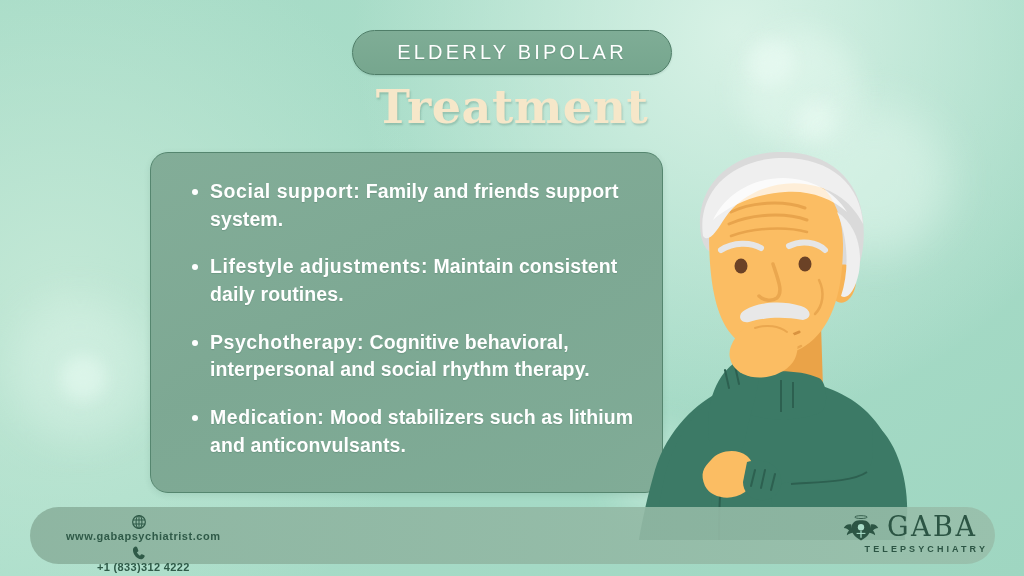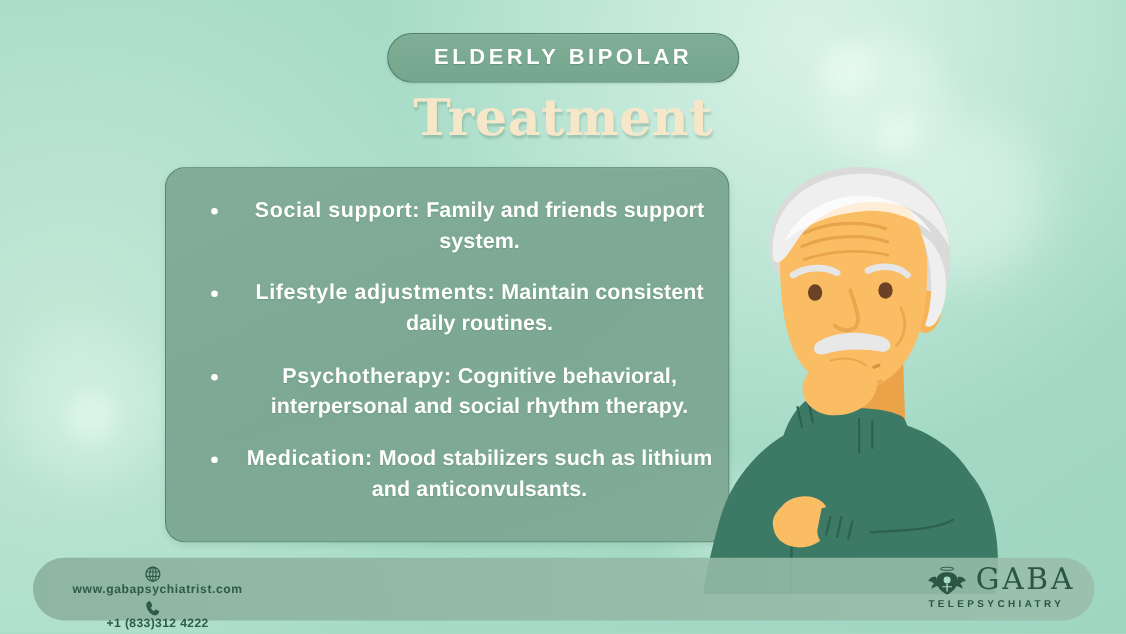--- a/index.html
+++ b/index.html
@@ -29,41 +29,41 @@
   .badge{
     position:absolute;left:352px;top:30px;width:320px;height:45px;
     border-radius:24px;
     background:linear-gradient(180deg,#7fad96 0%,#76a68e 100%);
     border:1.5px solid #4f7e68;
     box-sizing:border-box;
     display:flex;align-items:center;justify-content:center;
     box-shadow:0 1px 2px rgba(40,80,64,.18);
   }
   .badge span{
-    color:#ffffff;font-size:20px;font-weight:700;letter-spacing:3.2px;
+    color:#ffffff;font-size:20px;font-weight:400;letter-spacing:3.2px;
     text-shadow:0 1px 1px rgba(40,80,64,.25);
   }
 
   
   .title{
     position:absolute;left:0;top:80px;width:1024px;text-align:center;
     font-family:"DejaVu Serif","Liberation Serif",serif;
     font-size:46px;font-weight:700;color:#f6e7c9;letter-spacing:.5px;
     text-shadow:1px 2px 2px rgba(70,110,92,.28);
   }
 
   
   .panel{
     position:absolute;left:150px;top:152px;width:513px;height:341px;
     border-radius:18px;box-sizing:border-box;
     background:linear-gradient(160deg,rgba(128,170,149,.95) 0%,rgba(122,165,144,.95) 50%,rgba(126,169,148,.95) 100%);
     border:1.5px solid #55866f;
     box-shadow:0 2px 6px rgba(45,85,68,.12);
   }
-  .bullets{position:absolute;left:192px;top:178px;width:470px;text-align:center;}
+  .bullets{position:absolute;left:192px;top:178px;width:470px;}
   .bullet{display:flex;margin-bottom:20px;}
   .dot{
     width:6px;height:6px;border-radius:50%;background:#ffffff;
     margin:11px 12px 0 0;flex:none;
   }
   .btext{
     color:#ffffff;font-size:19.5px;font-weight:600;line-height:1.42;
     letter-spacing:.1px;text-shadow:0 1px 1px rgba(50,92,74,.22);
   }
   .btext b{font-weight:800;letter-spacing:.55px;}
@@ -82,21 +82,21 @@
 
   
   .logo{position:absolute;left:843px;top:512px;width:145px;height:48px;}
   .logo .crest{position:absolute;left:0;top:2px;width:36px;height:30px;}
   .logo .gaba{
     position:absolute;left:44px;top:0px;
     font-family:"DejaVu Serif","Liberation Serif",serif;
     font-size:27px;color:#2c5544;letter-spacing:2.5px;line-height:30px;
   }
   .logo .sub{
-    position:absolute;left:1px;top:32px;width:144px;text-align:left;
+    position:absolute;left:1px;top:32px;width:144px;text-align:right;
     font-size:9px;color:#2c5544;letter-spacing:3.1px;font-weight:600;
   }
 
   
   .person{position:absolute;left:605px;top:140px;width:419px;height:400px;}
 </style>
 </head>
 <body>
 
 <div id="stage">

